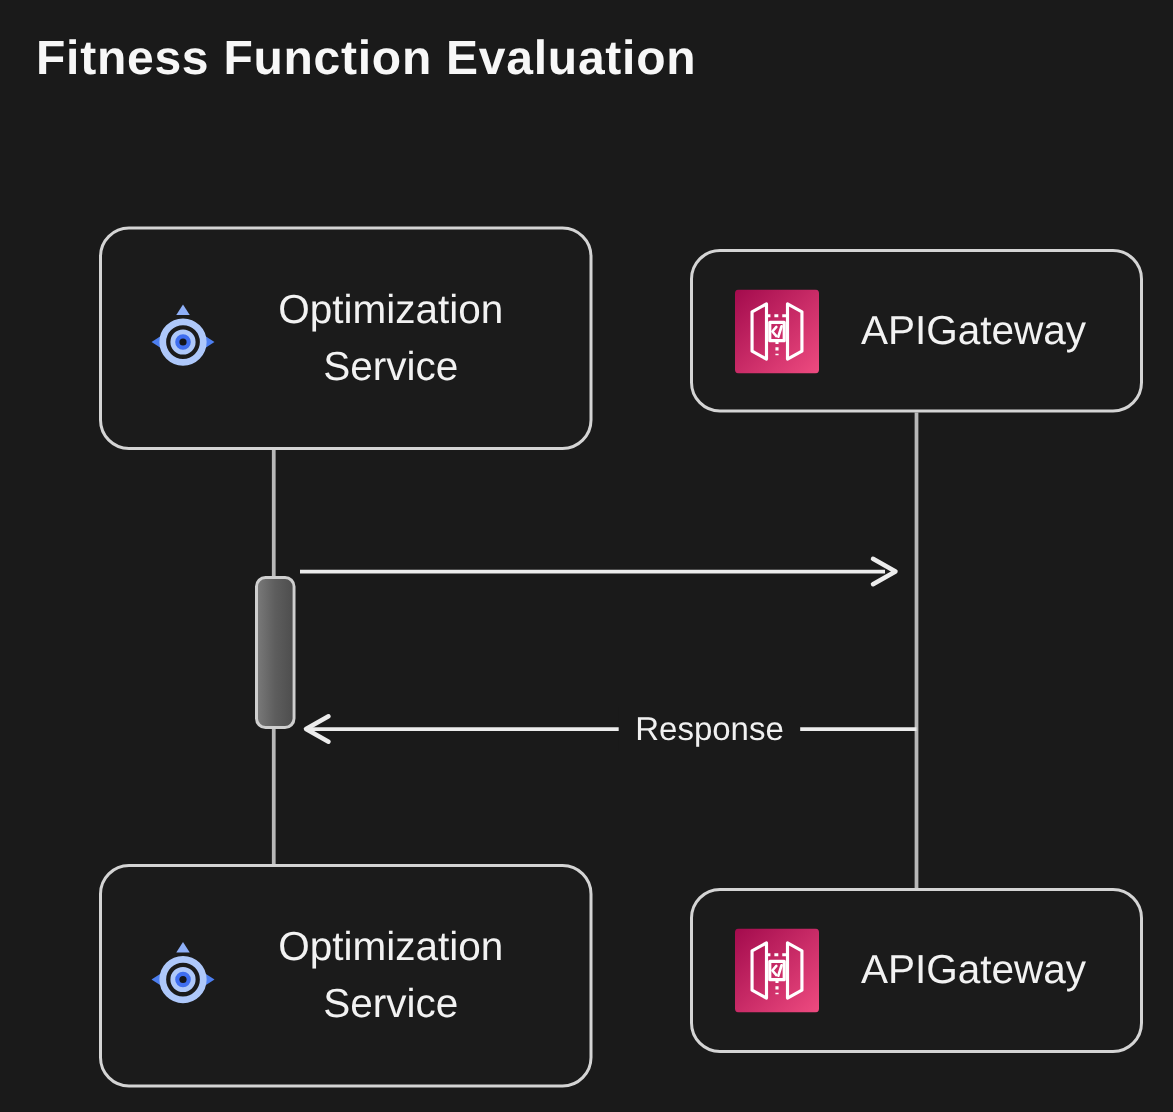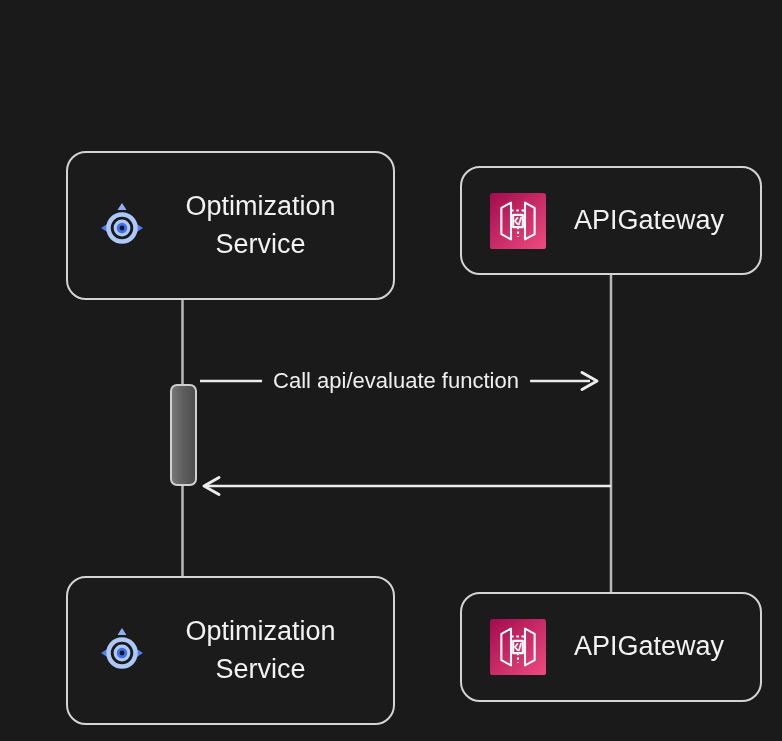--- a/index.html
+++ b/index.html
@@ -91,20 +91,21 @@
     white-space: nowrap;
   }
   .msg-label-call { left: 396px; top: 381px; }
   .msg-label-response { left: 473px; top: 486px; }
 </style>
 </head>
 <body>
 
 <div class="stage">
 
+  <h1 class="title">Fitness Function Evaluation</h1>
 
   <svg class="overlay" viewBox="0 0 782 741">
     <line x1="182.5" y1="293" x2="182.5" y2="576" stroke="#b8b8b8" stroke-width="2.5"></line>
     <line x1="611" y1="275" x2="611" y2="592" stroke="#b8b8b8" stroke-width="2.5"></line>
 
     <line x1="200" y1="381" x2="590" y2="381" stroke="#ececec" stroke-width="2.5"></line>
     <path d="M582 372.5 L597 381 L582 389.5" fill="none" stroke="#ececec" stroke-width="3" stroke-linecap="round" stroke-linejoin="round"></path>
 
     <line x1="206" y1="486" x2="611" y2="486" stroke="#ececec" stroke-width="2.5"></line>
     <path d="M219 477.5 L204 486 L219 494.5" fill="none" stroke="#ececec" stroke-width="3" stroke-linecap="round" stroke-linejoin="round"></path>
@@ -193,15 +194,15 @@
           <polyline points="31.5,28.5 28.5,32 31.5,35.5"></polyline>
           <line x1="35.5" y1="28" x2="33" y2="36"></line>
         </g>
       </svg>
     </span>
     <span class="p-label">
       <span class="wrapbox">APIGateway</span>
     </span>
   </div>
 
-  <div class="msg-label msg-label-call">Call api/evaluate function</div>
+  <div class="msg-label msg-label-response">Response</div>
 
 </div>
 
 </body></html>

